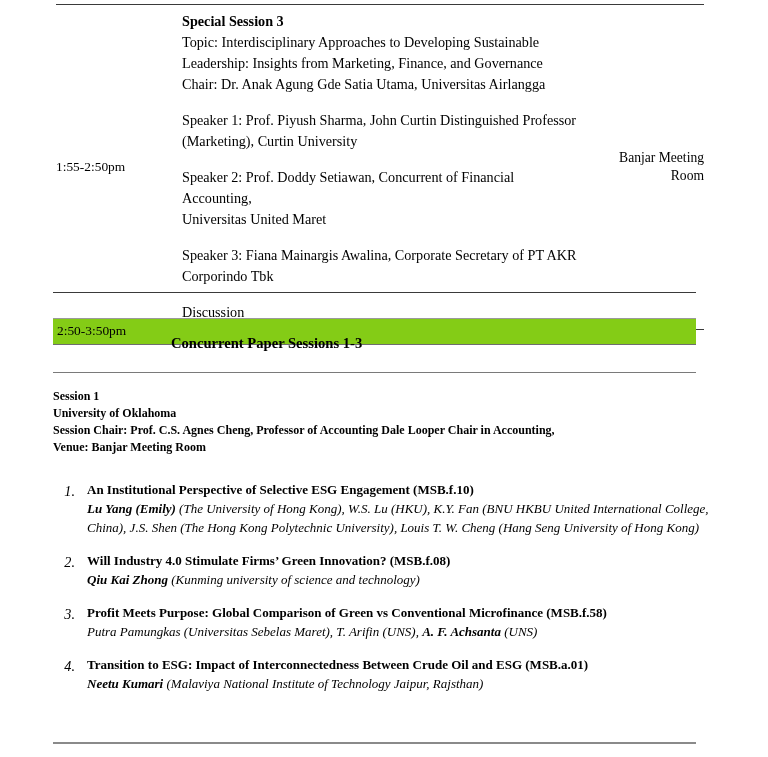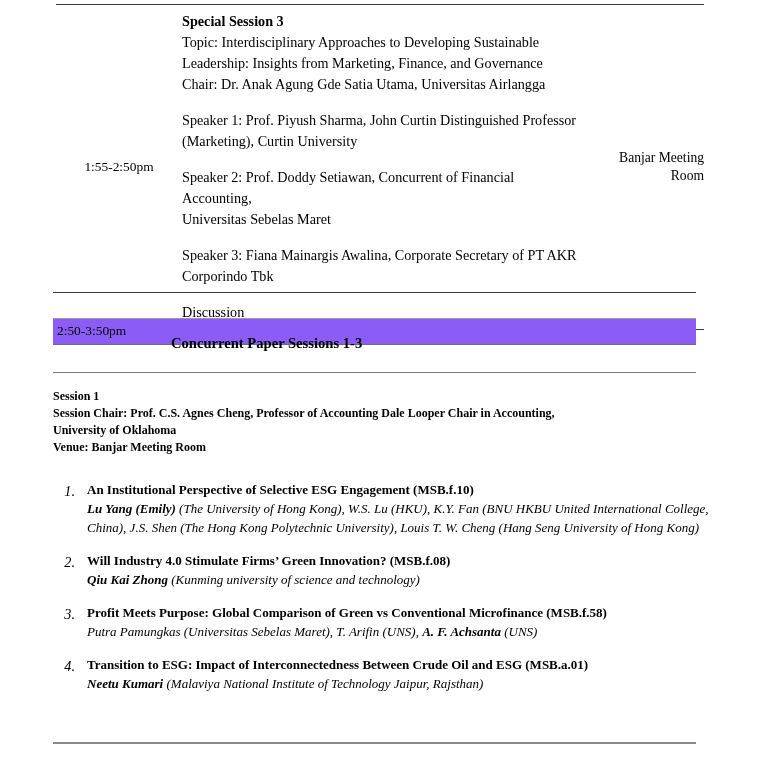--- a/index.html
+++ b/index.html
@@ -33,21 +33,20 @@
   .schedule-table td {
     vertical-align: middle;
     padding: 0;
   }
   .row-session {
     border-top: 1.4px solid #3a3a3a;
     border-bottom: 1.4px solid #3a3a3a;
   }
   .col-time {
     width: 126px;
-    text-align: center;
     font-size: 13.4px;
     line-height: 1.3;
   }
   .col-body {
     width: 398px;
     padding: 6px 8px 6px 0 !important;
     font-size: 14.2px;
     line-height: 1.48;
     margin-top: 40px;
   }
@@ -172,48 +171,48 @@
         <td class="col-body">
           <span class="body-line session-title">Special Session 3</span>
           <span class="body-line">Topic: Interdisciplinary Approaches to Developing Sustainable</span>
           <span class="body-line">Leadership: Insights from Marketing, Finance, and Governance</span>
           <span class="body-line">Chair: Dr. Anak Agung Gde Satia Utama, Universitas Airlangga</span>
           <span class="blank-line"></span>
           <span class="body-line">Speaker 1: Prof. Piyush Sharma, John Curtin Distinguished Professor</span>
           <span class="body-line">(Marketing), Curtin University</span>
           <span class="blank-line"></span>
           <span class="body-line">Speaker 2: Prof. Doddy Setiawan, Concurrent of Financial Accounting,</span>
-          <span class="body-line">Universitas Sebelas Maret</span>
+          <span class="body-line">Universitas United Maret</span>
           <span class="blank-line"></span>
           <span class="body-line">Speaker 3: Fiana Mainargis Awalina, Corporate Secretary of PT AKR</span>
           <span class="body-line">Corporindo Tbk</span>
           <span class="blank-line"></span>
           <span class="body-line">Discussion</span>
         </td>
         <td class="col-venue">
           <span class="body-line">Banjar Meeting</span>
           <span class="body-line">Room</span>
         </td>
       </tr>
     </tbody>
   </table>
 
   <div class="rule dark rule-top-concurrent"></div>
 
-  <div class="concurrent-band" style="background: #8b5cf6;">
+  <div class="concurrent-band" style="background: #84cc16;">
     <span class="concurrent-time">2:50-3:50pm</span>
     <span class="concurrent-label">Concurrent Paper Sessions 1-3</span>
   </div>
 
   <div class="rule rule-below-concurrent"></div>
 
   <div class="session-head">
     <div>Session 1</div>
+    <div>University of Oklahoma</div>
     <div>Session Chair: Prof. C.S. Agnes Cheng, Professor of Accounting Dale Looper Chair in Accounting,</div>
-    <div>University of Oklahoma</div>
     <div>Venue: Banjar Meeting Room</div>
   </div>
 
   <div class="paper-list">
 
     <div class="paper-item">
       <div class="paper-num">1.</div>
       <div class="paper-body">
         <span class="paper-title">An Institutional Perspective of Selective ESG Engagement (MSB.f.10)</span>
         <span class="paper-authors"><b>Lu Yang (Emily)</b> (The University of Hong Kong), W.S. Lu (HKU), K.Y. Fan (BNU HKBU United International College, China), J.S. Shen (The Hong Kong Polytechnic University), Louis T. W. Cheng (Hang Seng University of Hong Kong)</span>

